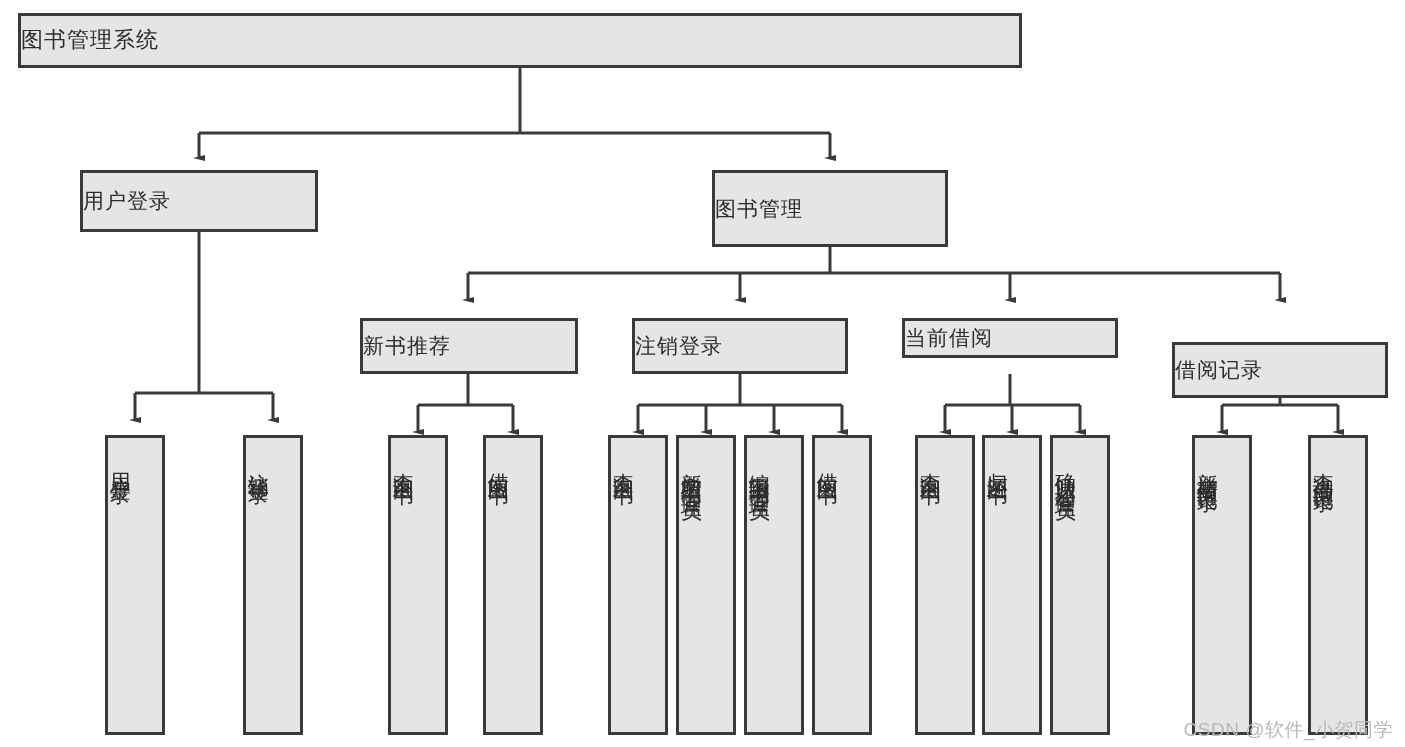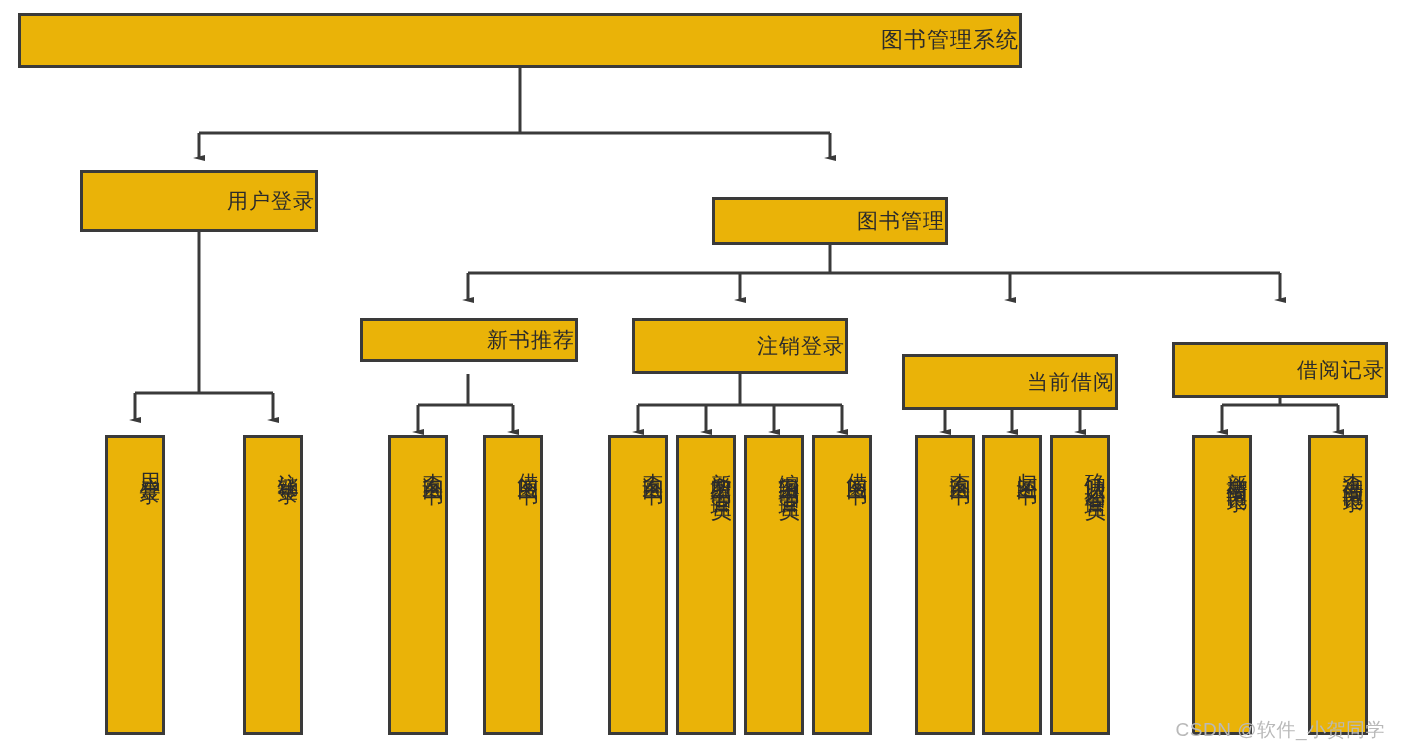--- a/index.html
+++ b/index.html
@@ -1,30 +1,30 @@
 <!DOCTYPE html>
 <html><head>
 <meta charset="utf-8">
 <style>
   html,body{margin:0;padding:0;background:#ffffff;}
   body{width:1405px;height:747px;overflow:hidden;
        font-family:"Liberation Sans","DejaVu Sans",sans-serif;}
   #diagram{position:relative;width:1405px;height:747px;background:#ffffff;}
   svg.edges{position:absolute;left:0;top:0;width:1405px;height:747px;}
-  .node{position:absolute;box-sizing:border-box;background:#eab308;
+  .node{position:absolute;box-sizing:border-box;background:#e5e5e5;
         border:3px solid #3a3a3a;display:flex;align-items:center;
-        justify-content:flex-end;}
+        justify-content:flex-start;}
   .node-label{color:#2b2b2b;font-size:21px;line-height:1.1;
               letter-spacing:1px;white-space:nowrap;}
   .node.root .node-label{font-size:22px;}
   .node.vert{align-items:flex-start;padding-top:18px;}
   .node.vert .node-label{writing-mode:vertical-rl;text-orientation:upright;
               font-size:21px;letter-spacing:4px;line-height:1.15;
               white-space:nowrap;}
-  .watermark{position:absolute;right:20px;bottom:4px;color:#b9b9b9;
+  .watermark{position:absolute;right:12px;bottom:4px;color:#b9b9b9;
              font-size:19px;letter-spacing:.5px;white-space:nowrap;}
 </style>
 </head>
 <body>
 
 <div id="diagram">
 
   <svg class="edges" viewBox="0 0 1405 747" xmlns="http://www.w3.org/2000/svg">
     <defs>
       <marker id="arrow" markerWidth="10" markerHeight="12" refX="3" refY="6" orient="auto" markerUnits="userSpaceOnUse">
@@ -75,31 +75,31 @@
     </g>
   </svg>
 
   <div class="node root" style="left:18px;top:13px;width:1004px;height:55px;">
     <span class="node-label">图书管理系统</span>
   </div>
 
   <div class="node" style="left:80px;top:170px;width:238px;height:62px;">
     <span class="node-label">用户登录</span>
   </div>
-  <div class="node" style="left:712px;top:170px;width:236px;height:48px;margin-top:27px;">
+  <div class="node" style="left:712px;top:170px;width:236px;height:77px;">
     <span class="node-label">图书管理</span>
   </div>
 
-  <div class="node" style="left:360px;top:318px;width:218px;height:44px;">
+  <div class="node" style="left:360px;top:318px;width:218px;height:56px;">
     <span class="node-label">新书推荐</span>
   </div>
   <div class="node" style="left:632px;top:318px;width:216px;height:56px;">
     <span class="node-label">注销登录</span>
   </div>
-  <div class="node" style="left:902px;top:318px;width:216px;height:56px;margin-top:36px;">
+  <div class="node" style="left:902px;top:318px;width:216px;height:40px;">
     <span class="node-label">当前借阅</span>
   </div>
   <div class="node" style="left:1172px;top:318px;width:216px;height:56px;margin-top:24px;">
     <span class="node-label">借阅记录</span>
   </div>
 
   <div class="node vert" style="left:105px;top:435px;width:60px;height:300px;">
     <span class="node-label">用户登录</span>
   </div>
   <div class="node vert" style="left:243px;top:435px;width:60px;height:300px;">

